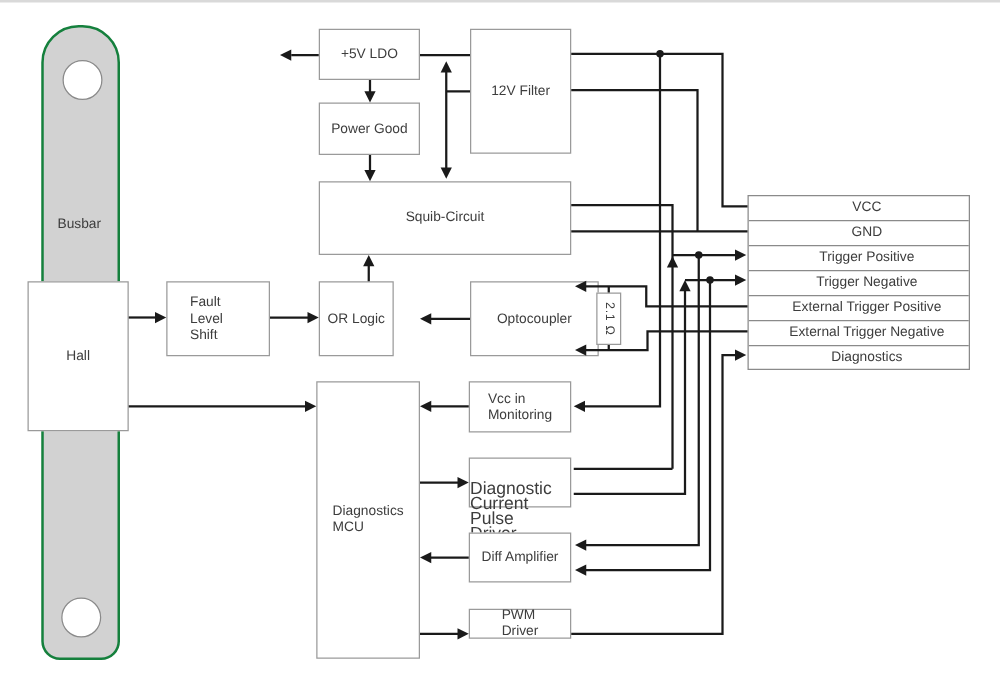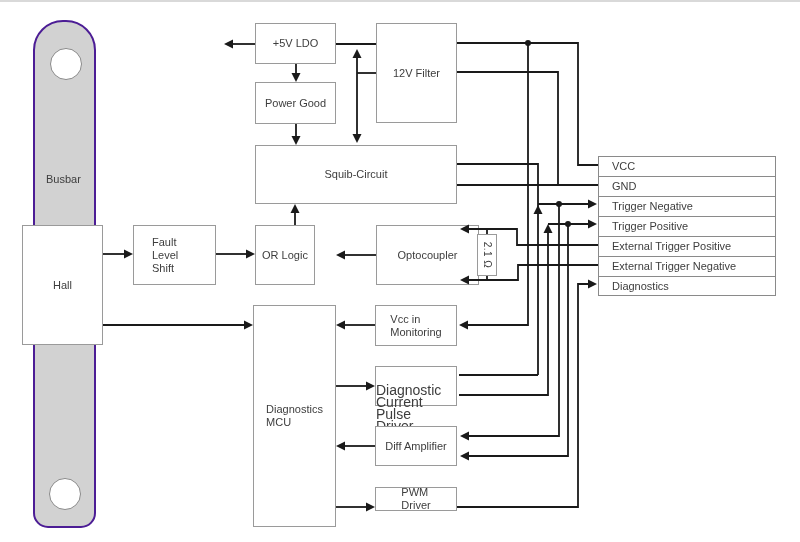--- a/index.html
+++ b/index.html
@@ -11,40 +11,40 @@
   .box{
     position:absolute;box-sizing:border-box;border:1px solid #9a9a9a;background:#ffffff;
     display:flex;align-items:center;justify-content:center;
     font-size:11px;line-height:13px;
   }
   .box .lbl{white-space:pre-line;}
   .box.left-align{justify-content:flex-start;text-align:left;padding-left:18px;}
   .box.tight .lbl{font-size:14px;line-height:12px;margin-top:44px;}
   #busbar{
     position:absolute;left:33px;top:18px;width:63px;height:508px;box-sizing:border-box;
-    background:#d2d2d2;border:2px solid #4c1d95;border-radius:30px 30px 15px 15px;z-index:1;
+    background:#d2d2d2;border:2px solid #15803d;border-radius:30px 30px 15px 15px;z-index:1;
   }
   .hole{
     position:absolute;width:32px;height:32px;border-radius:50%;
     background:#ffffff;border:1.5px solid #8a8a8a;box-sizing:border-box;
   }
   #hole-top{left:15px;top:26px;}
   #hole-bottom{left:14px;top:456px;}
   #busbar-label{position:absolute;left:11px;top:151px;font-size:11px;color:#3d3d3d;}
   #hall{position:absolute;left:22px;top:223px;width:81px;height:120px;z-index:2;border-width:1.5px;}
   #resistor{position:absolute;left:477px;top:232px;width:20px;height:42px;box-sizing:border-box;
     border:1px solid #9a9a9a;background:#ffffff;z-index:2;}
   #resistor .lbl{
     position:absolute;left:50%;top:50%;transform:translate(-50%,-50%) rotate(90deg);
     font-size:10px;white-space:nowrap;letter-spacing:0.5px;
   }
   #connector{position:absolute;left:598px;top:154px;width:178px;height:140px;box-sizing:border-box;
     border:1px solid #8a8a8a;background:#ffffff;}
   .pin-row{box-sizing:border-box;height:20px;border-bottom:1px solid #8a8a8a;
-    font-size:11px;line-height:19px;padding-left:13px;}
+    font-size:11px;line-height:19px;padding-left:13px;text-align:center;}
   .pin-row:last-child{border-bottom:none;}
   #wires{position:absolute;left:0;top:0;z-index:3;pointer-events:none;}
   #wires path.w{stroke:#1a1a1a;stroke-width:1.8;fill:none;}
   #wires path.ah{fill:#1a1a1a;stroke:none;}
   #wires circle.dot{fill:#1a1a1a;}
 </style>
 </head>
 <body>
 
 <div id="stage">
@@ -114,22 +114,22 @@
   </div>
 
   <div class="box" style="left:375px;top:485px;width:82px;height:24px">
     <span class="lbl">PWM
 Driver</span>
   </div>
 
   <div id="connector">
     <div class="pin-row">VCC</div>
     <div class="pin-row">GND</div>
+    <div class="pin-row">Trigger Positive</div>
     <div class="pin-row">Trigger Negative</div>
-    <div class="pin-row">Trigger Positive</div>
     <div class="pin-row">External Trigger Positive</div>
     <div class="pin-row">External Trigger Negative</div>
     <div class="pin-row">Diagnostics</div>
   </div>
 
   <svg id="wires" width="800" height="542" viewBox="0 0 800 542">
     <g>
       <path class="w" d="M233,42 L255,42"></path>
       <path class="w" d="M336,42 L376,42"></path>
       <path class="w" d="M296,62 L296,73"></path>

